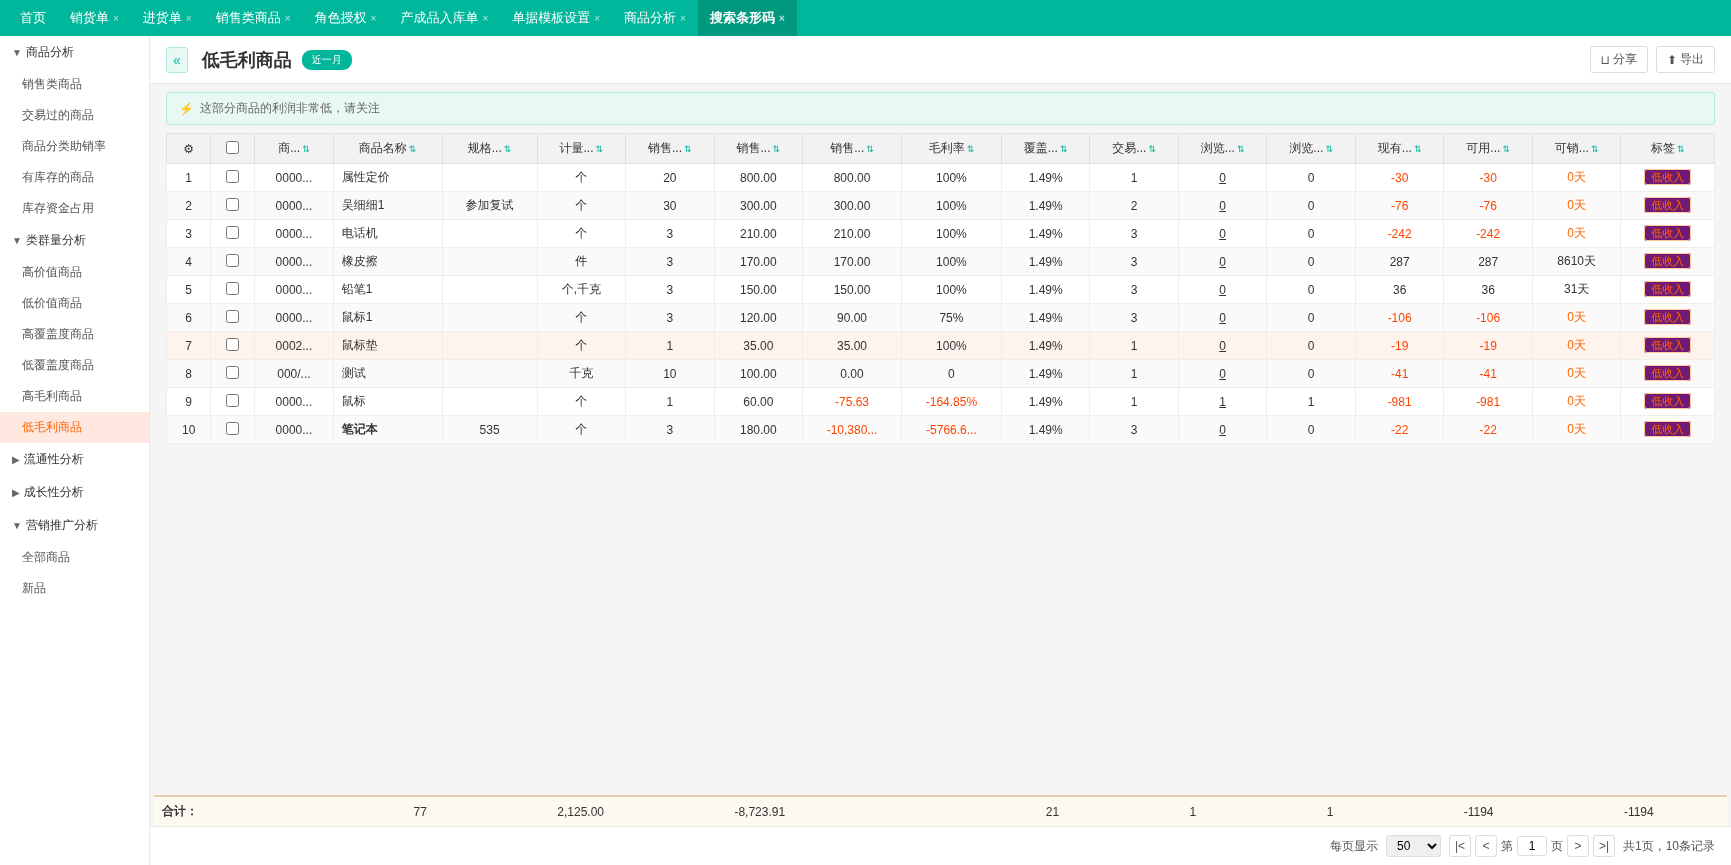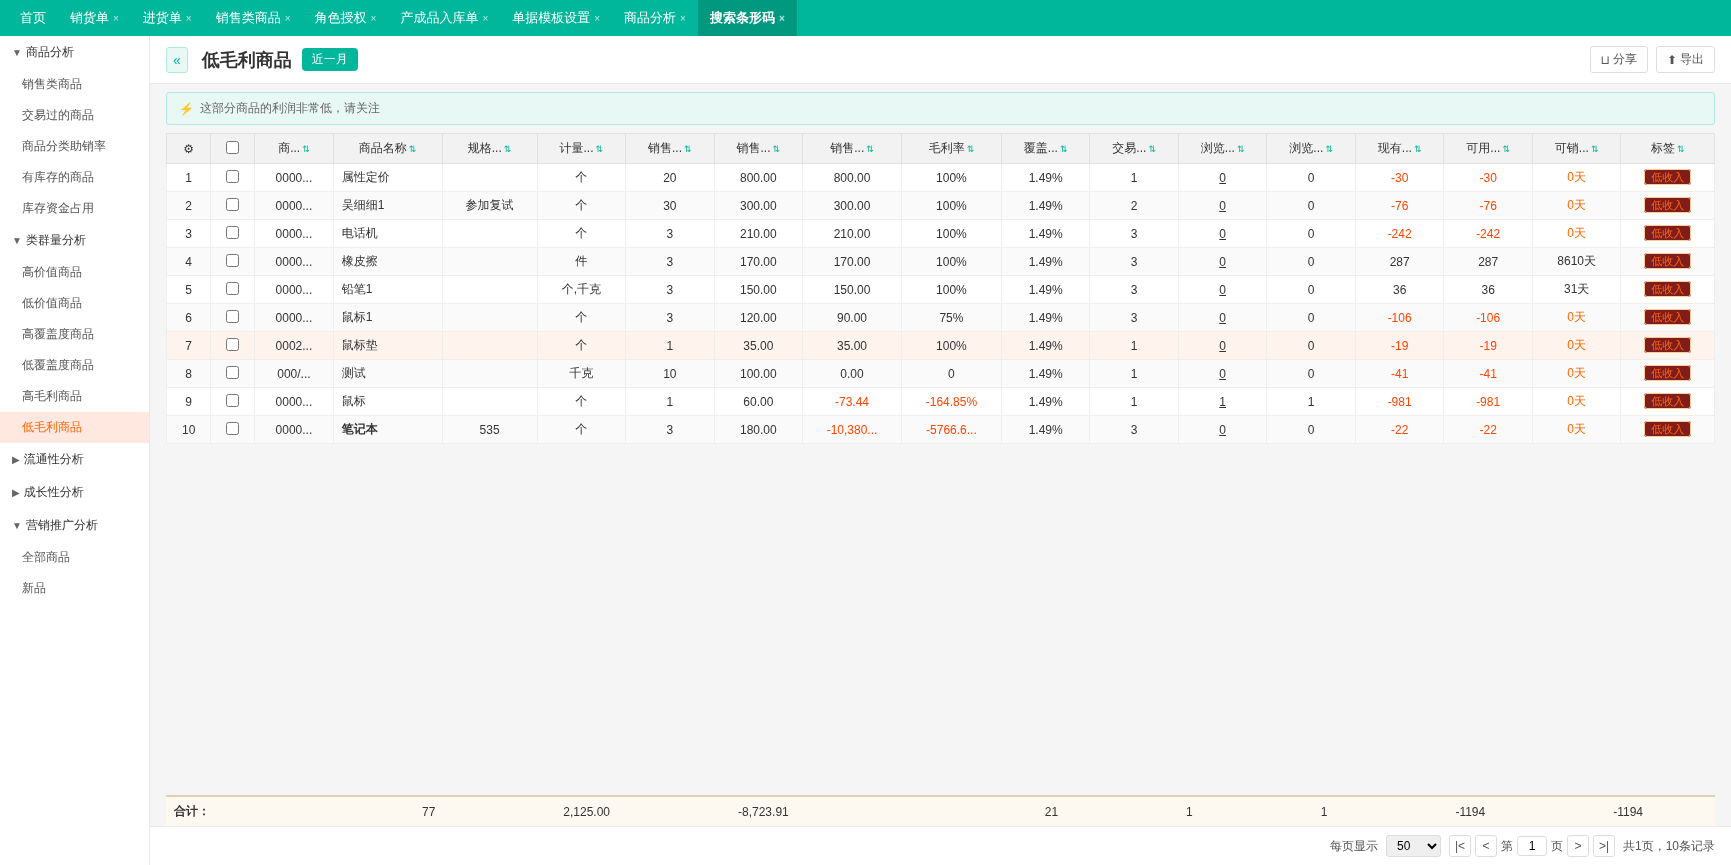--- a/index.html
+++ b/index.html
@@ -81,24 +81,24 @@
     }
     .page-title {
       font-size: 18px;
       font-weight: bold;
       color: #333;
     }
     .date-btn {
       background: #00b69b;
       color: #fff;
       border: none;
-      border-radius: 4px;
+      border-radius: 9px;
       padding: 3px 10px;
       cursor: pointer;
-      font-size: 12px;
+      font-size: 10px;
     }
     .search-box {
       display: flex;
       align-items: center;
       border: 1px solid #ddd;
       border-radius: 3px;
       padding: 3px 8px;
       background: #fff;
       flex: 1;
       max-width: 300px;
@@ -176,37 +176,37 @@
     }
     tbody tr:nth-child(even) { background: #fafafa; }
     tbody tr.highlighted { background: #fff3ed; }
     tbody tr.highlighted td { background: #fff3ed; }
 
     .text-red { color: #ff4400; }
     .text-orange { color: #ff6600; }
     .underline-link { text-decoration: underline; cursor: pointer; color: #333; }
 
     .tag-low-income {
-      background: #7f1d1d;
+      background: #701a75;
       color: #ff6600;
       border: 1px solid #ffcc99;
       border-radius: 3px;
       padding: 1px 6px;
       font-size: 11px;
     }
 
     
     .table-footer {
       background: #fef9f0;
       border-top: 2px solid #e0d0b0;
       padding: 6px 8px;
       display: flex;
       align-items: center;
       font-size: 12px;
-      margin: 0 16px;
+      margin: 0 4px;
       justify-content: center;
     }
     .table-footer .footer-label {
       font-weight: bold;
       margin-right: 20px;
     }
 
     
     .pagination-bar {
       background: #fff;
@@ -559,21 +559,21 @@
     </tr>
             <tr>
       <td>9</td>
       <td><input type="checkbox" style=""></td>
       <td>0000...</td>
       <td style="text-align:left;">鼠标</td>
       <td></td>
       <td>个</td>
       <td>1</td>
       <td>60.00</td>
-      <td class="text-red">-73.44</td>
+      <td class="text-red">-75.63</td>
       <td class="text-red">-164.85%</td>
       <td>1.49%</td>
       <td>1</td>
       <td><span class="underline-link">1</span></td>
       <td>1</td>
       <td class="text-red">-981</td>
       <td class="text-red">-981</td>
       <td class="text-orange">0天</td>
       <td><span class="tag-low-income">低收入</span></td>
     </tr>

